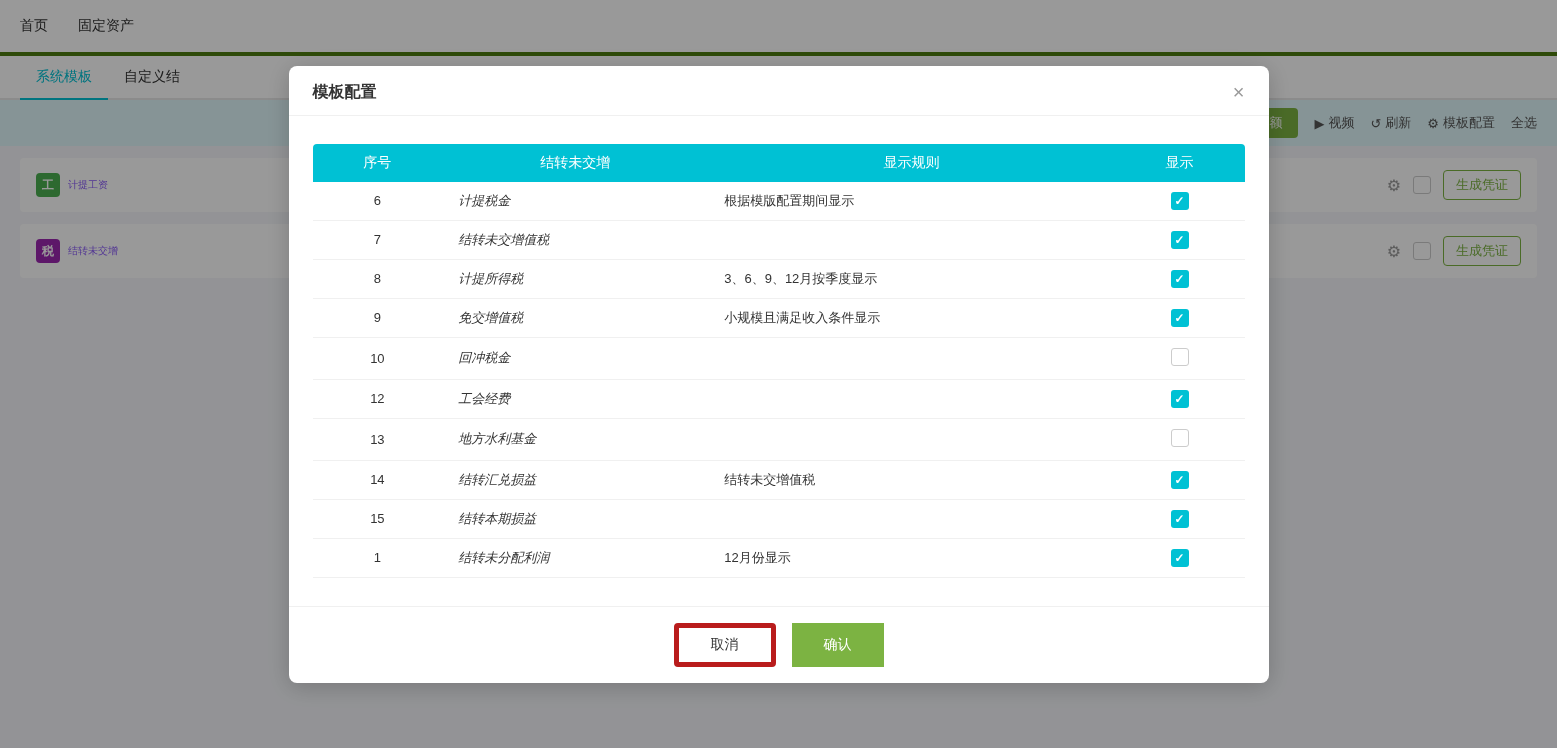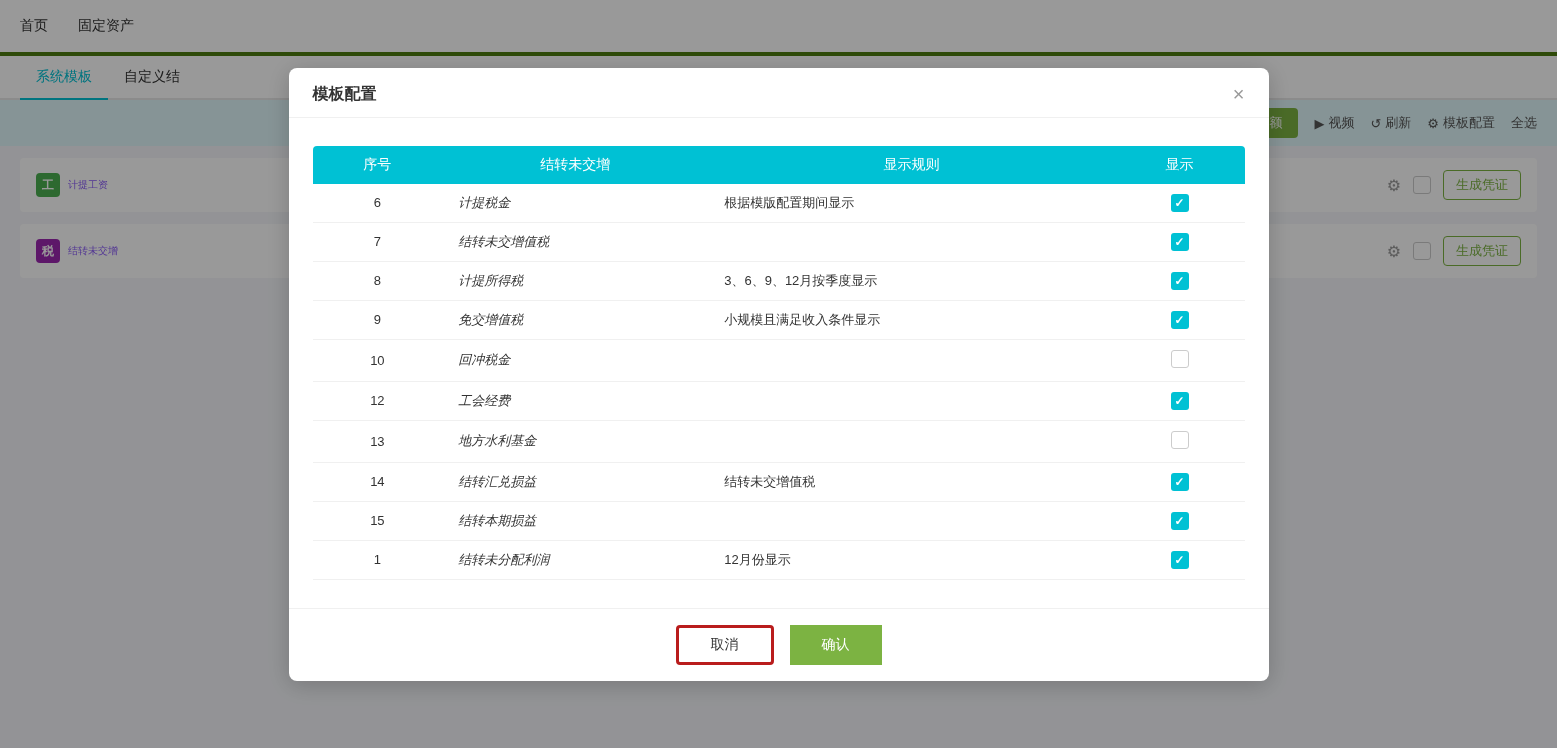--- a/index.html
+++ b/index.html
@@ -268,21 +268,21 @@
     
     .modal-footer {
       display: flex;
       justify-content: center;
       gap: 16px;
       padding: 16px 24px;
       border-top: 1px solid #f0f0f0;
     }
     .btn-cancel {
       padding: 8px 32px;
-      border: 3px solid #b91c1c;
+      border: 5px solid #b91c1c;
       background: #fff;
       border-radius: 4px;
       font-size: 14px;
       color: #333;
       cursor: pointer;
     }
     .btn-confirm {
       padding: 8px 32px;
       border: none;
       background: #7cb342;

